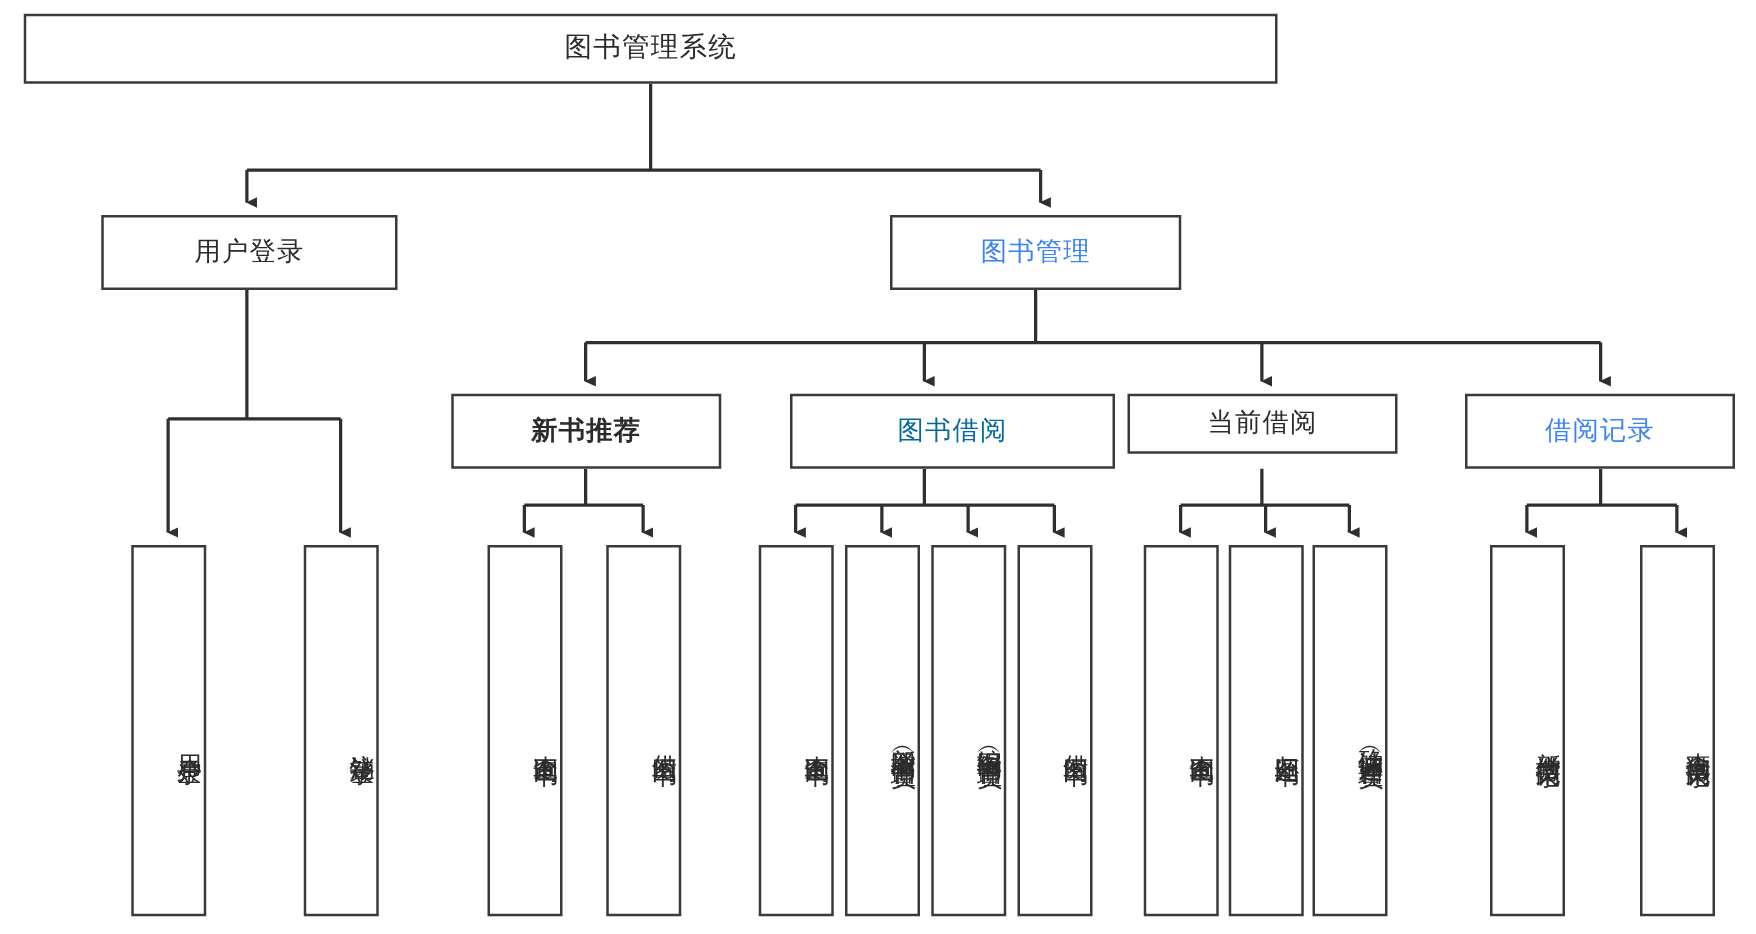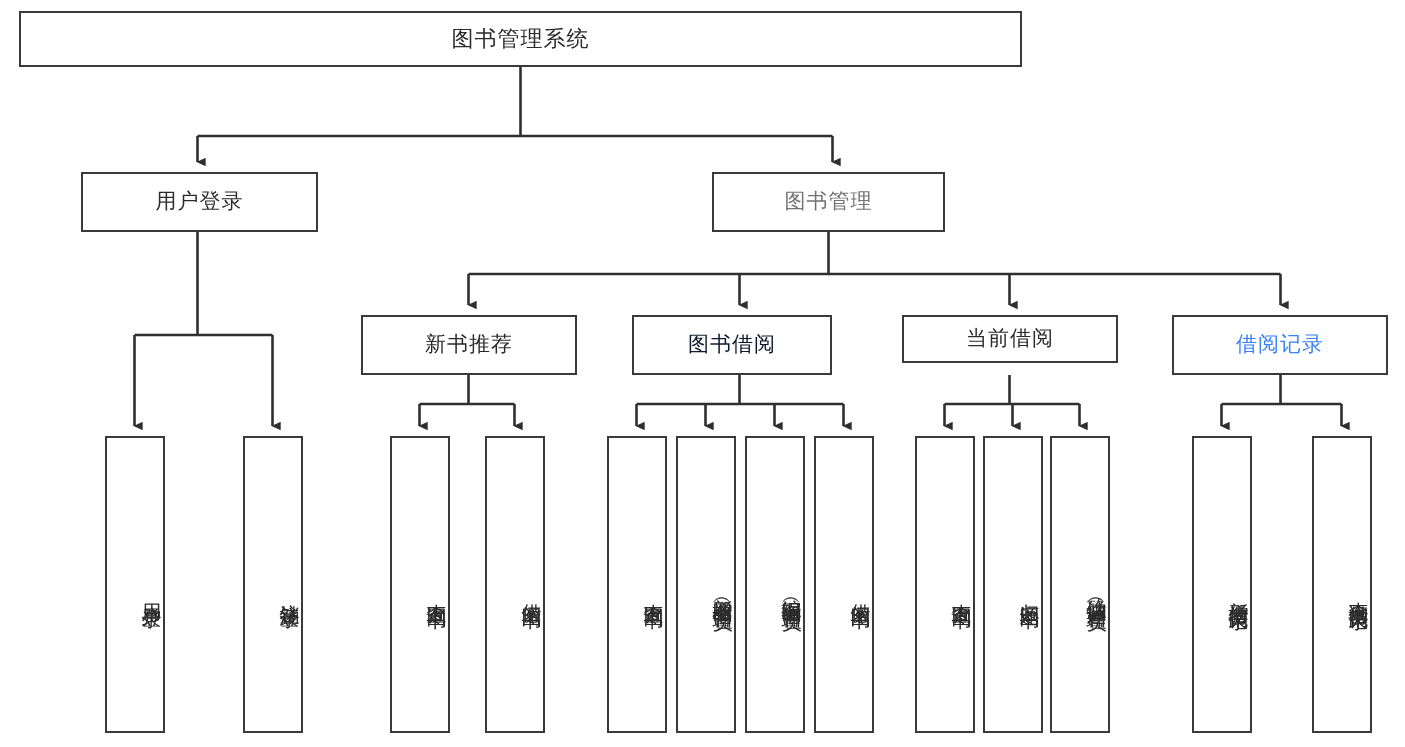--- a/index.html
+++ b/index.html
@@ -121,27 +121,27 @@
     </g>
   </svg>
 
   <div id="nodes-layer">
       <div class="node horiz root" style="left: 19px; top: 11px; width: 1003px; height: 56px; border-color: rgb(58, 58, 58); background: rgb(255, 255, 255); color: rgb(43, 43, 43);">
         <span>图书管理系统</span>
       </div>
       <div class="node horiz" style="left: 81px; top: 172px; width: 237px; height: 60px; border-color: rgb(58, 58, 58); background: rgb(255, 255, 255); color: rgb(43, 43, 43);">
         <span>用户登录</span>
       </div>
-      <div class="node horiz" style="left: 712px; top: 172px; width: 233px; height: 60px; border-color: rgb(58, 58, 58); background: rgb(255, 255, 255); color: #737373;">
+      <div class="node horiz" style="left: 712px; top: 172px; width: 233px; height: 60px; border-color: rgb(58, 58, 58); background: rgb(255, 255, 255); color: #3b82f6;">
         <span>图书管理</span>
       </div>
-      <div class="node horiz" style="left: 361px; top: 315px; width: 216px; height: 60px; border-color: rgb(58, 58, 58); background: rgb(255, 255, 255); color: rgb(43, 43, 43);">
+      <div class="node horiz" style="left: 361px; top: 315px; width: 216px; height: 60px; border-color: rgb(58, 58, 58); background: rgb(255, 255, 255); color: rgb(43, 43, 43); font-weight: bold;">
         <span>新书推荐</span>
       </div>
-      <div class="node horiz" style="left: 632px; top: 315px; width: 200px; height: 60px; border-color: rgb(58, 58, 58); background: rgb(255, 255, 255); color: #0f172a;">
+      <div class="node horiz" style="left: 632px; top: 315px; width: 260px; height: 60px; border-color: rgb(58, 58, 58); background: rgb(255, 255, 255); color: #0369a1;">
         <span>图书借阅</span>
       </div>
       <div class="node horiz" style="left: 902px; top: 315px; width: 216px; height: 48px; border-color: rgb(58, 58, 58); background: rgb(255, 255, 255); color: rgb(43, 43, 43);">
         <span>当前借阅</span>
       </div>
       <div class="node horiz" style="left: 1172px; top: 315px; width: 216px; height: 60px; border-color: rgb(58, 58, 58); background: rgb(255, 255, 255); color: #3b82f6;">
         <span>借阅记录</span>
       </div>
       <div class="node vert" style="left: 105px; top: 436px; width: 60px; height: 297px; border-color: rgb(58, 58, 58); background: rgb(255, 255, 255); color: rgb(43, 43, 43);">
         <span class="vtext">用户登录</span>

